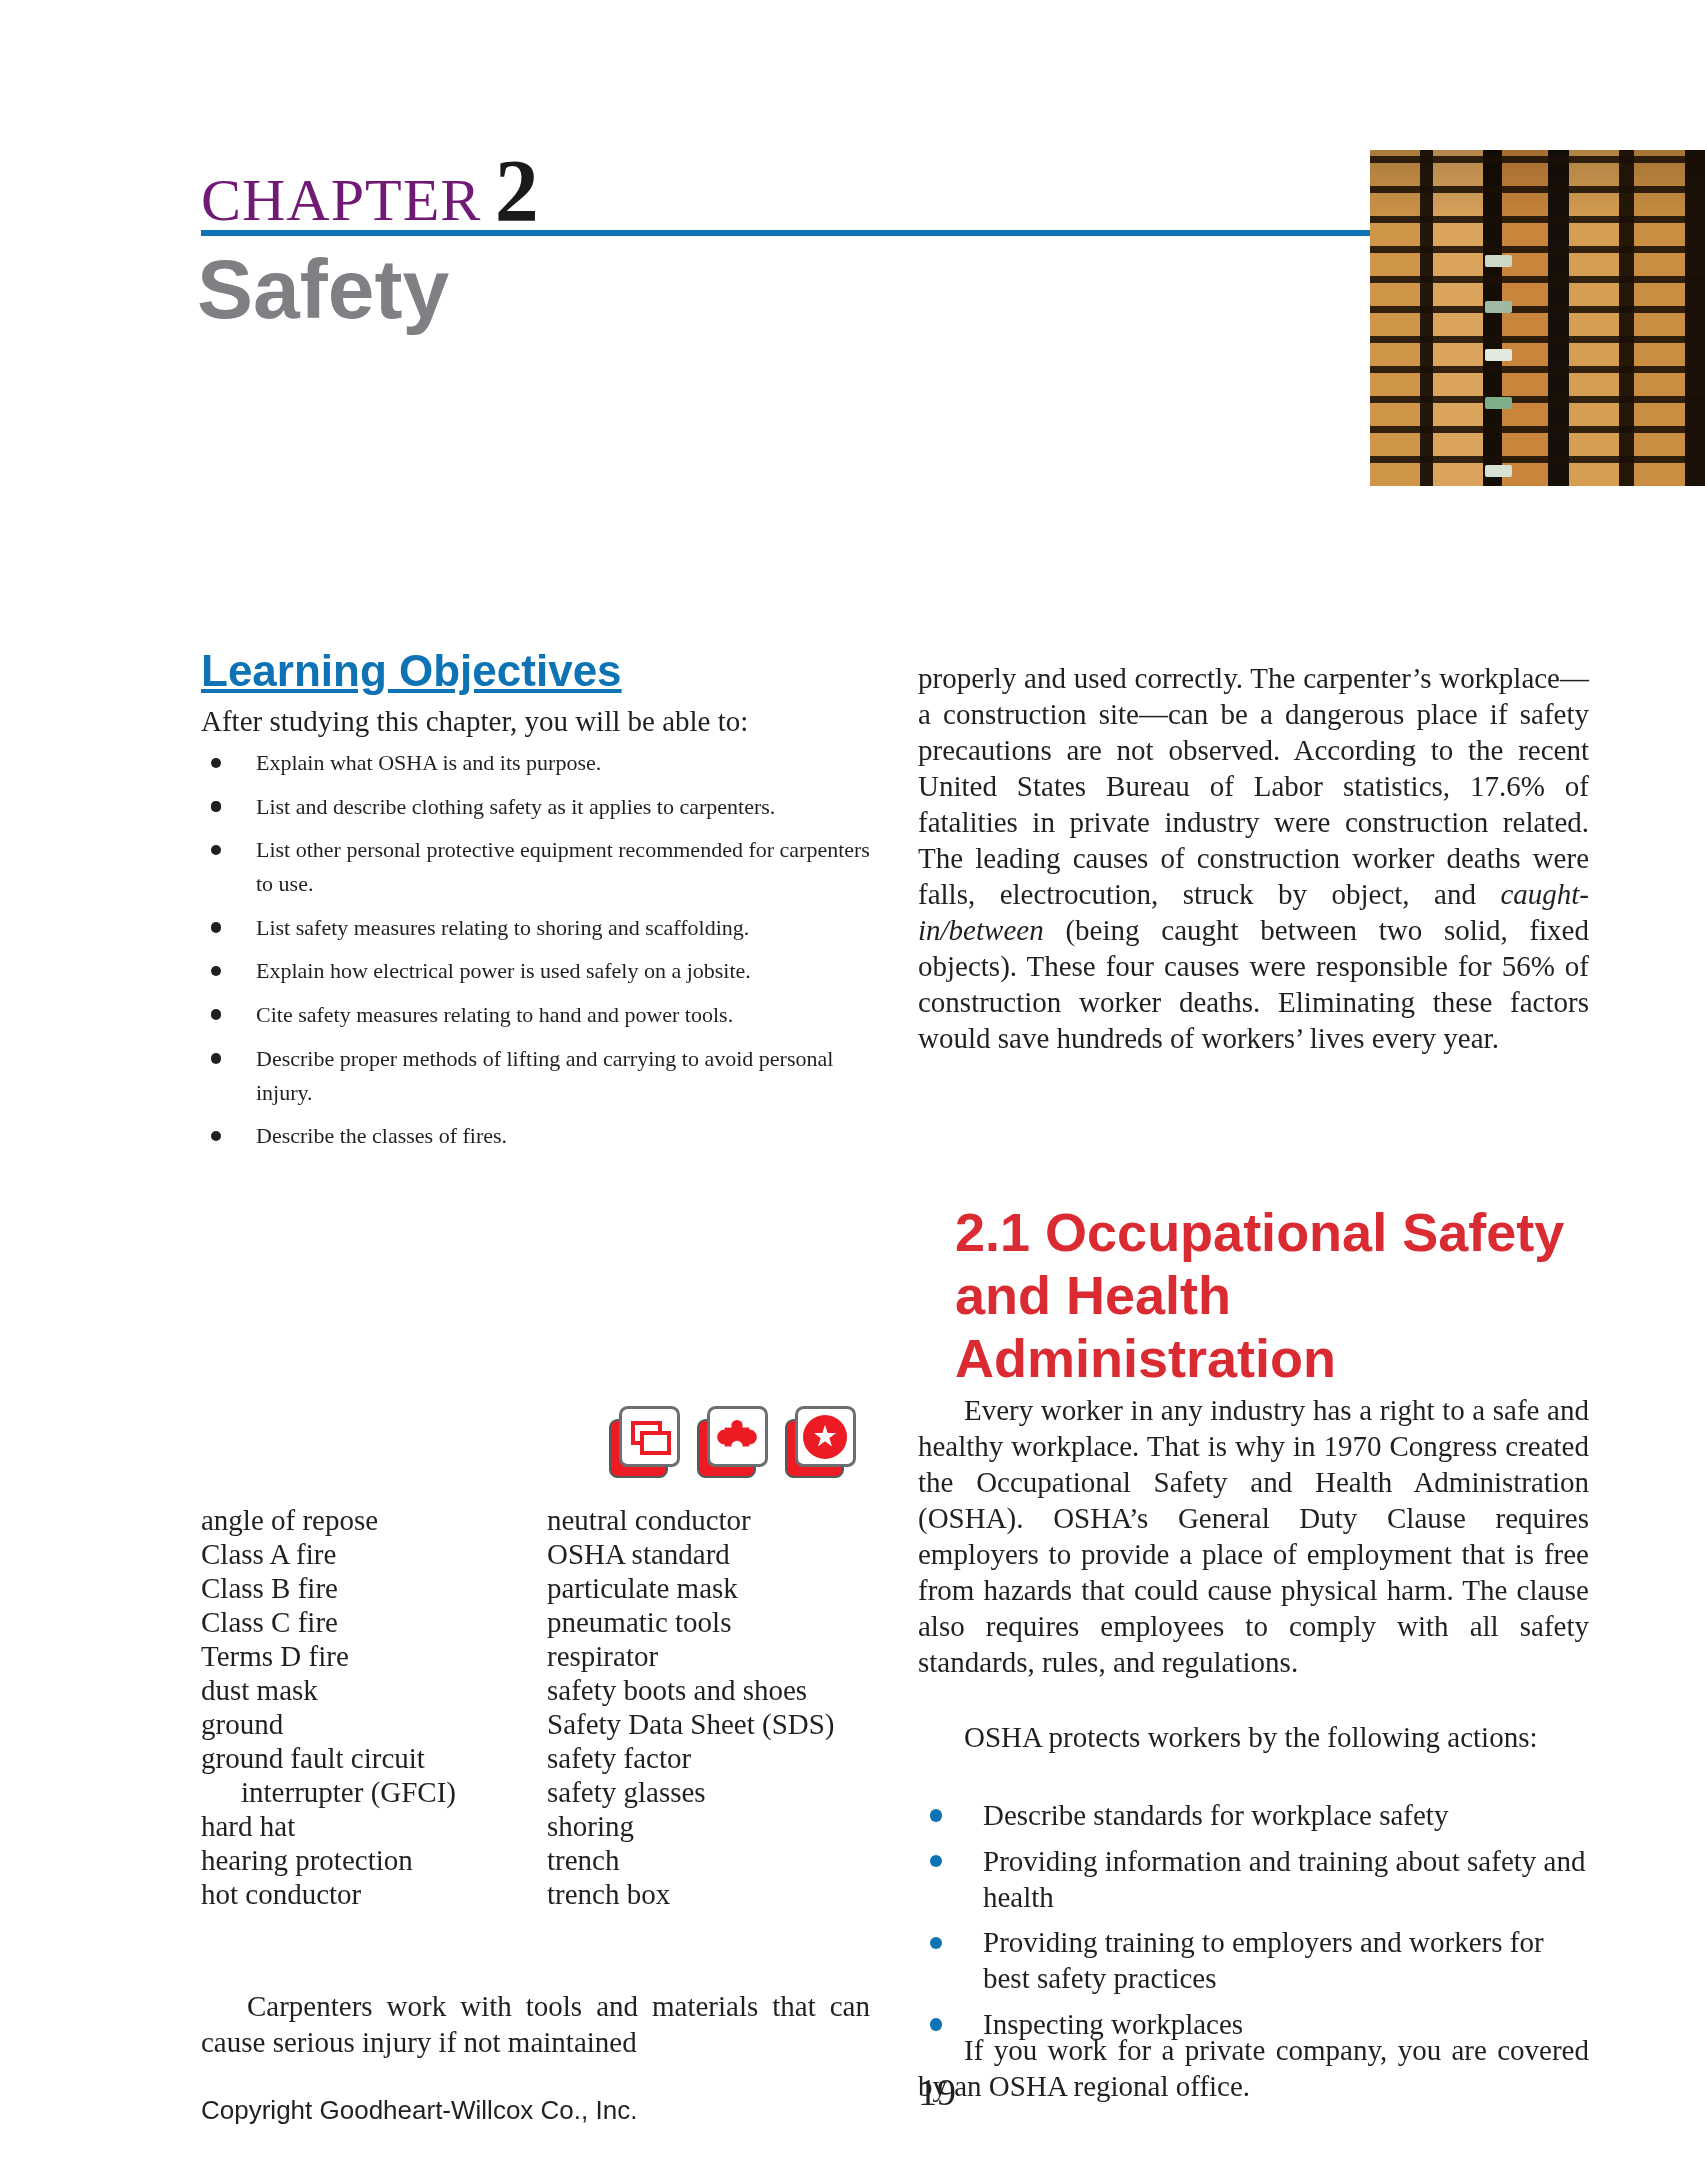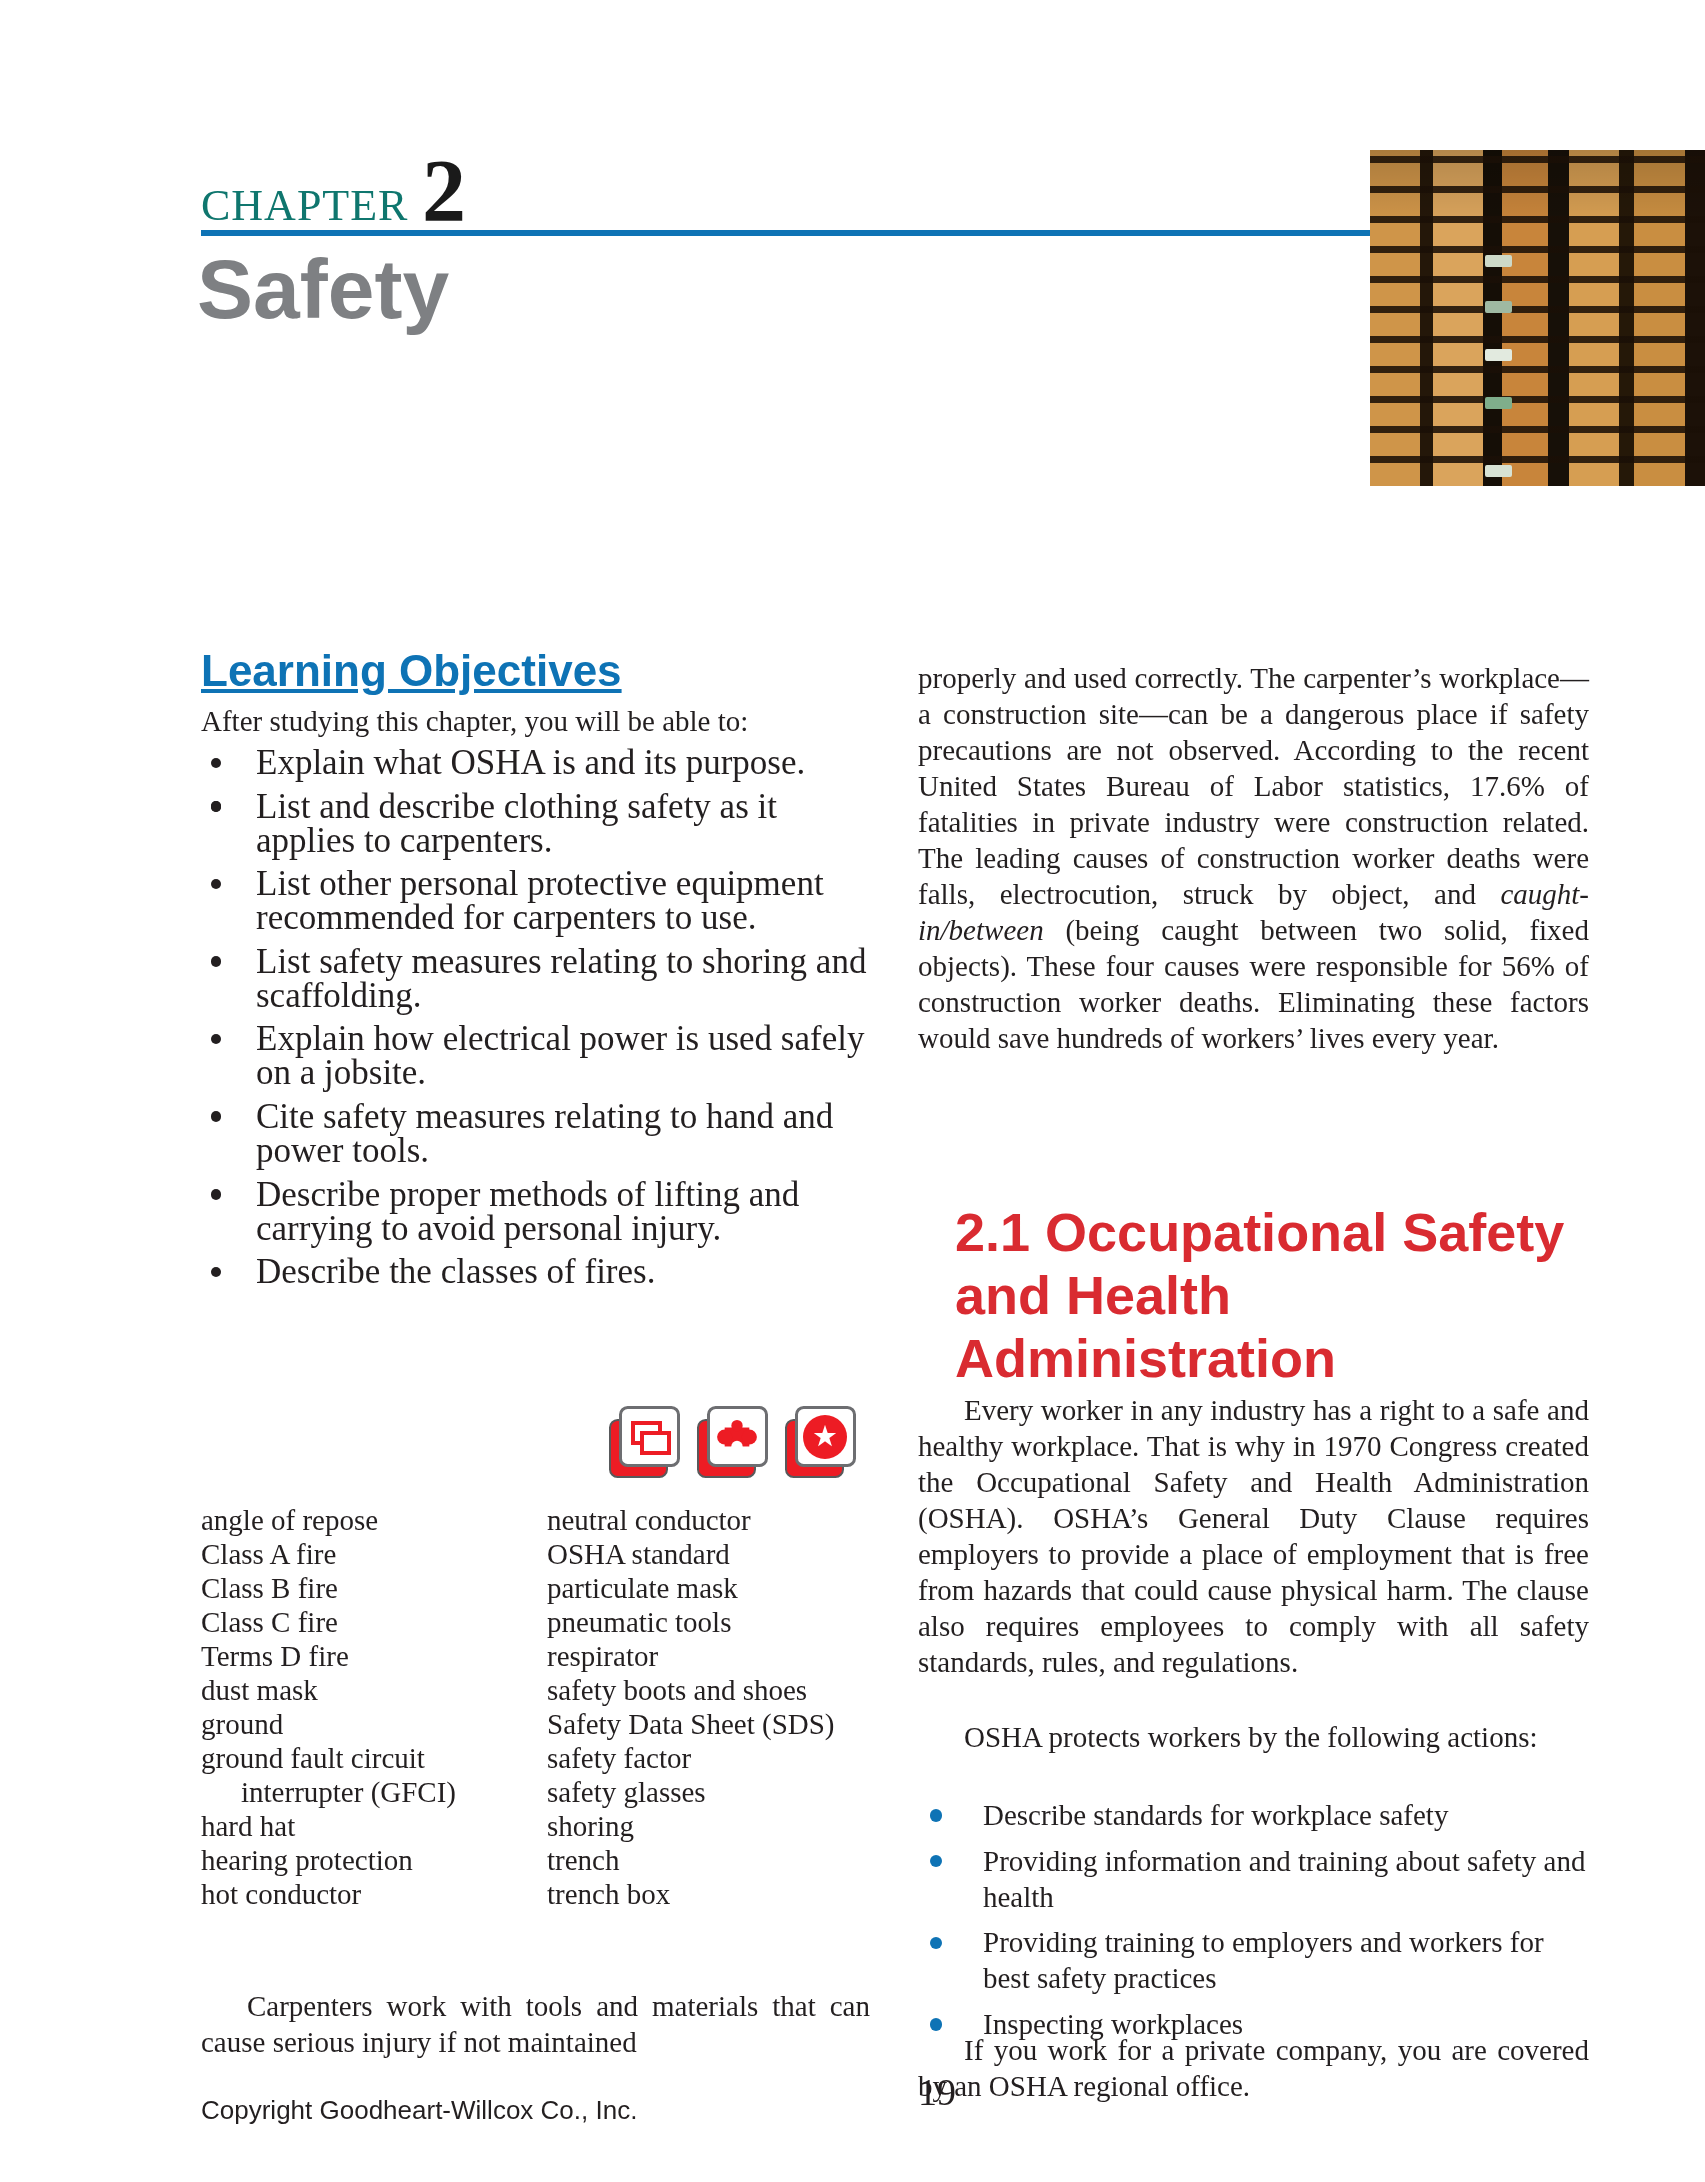--- a/index.html
+++ b/index.html
@@ -1,21 +1,21 @@
 <!DOCTYPE html>
 <html><head>
 <meta charset="utf-8">
 <style>
   html,body{margin:0;padding:0;background:#ffffff;}
   .page{position:relative;width:1705px;height:2182px;background:#ffffff;overflow:hidden;
         font-family:"Liberation Serif",serif;color:#231F20;}
 
   
   .chapter-line{position:absolute;left:201px;top:140px;white-space:nowrap;}
-  .chapter-label{font-family:"Liberation Serif",serif;font-size:44px;color:#0f766e;letter-spacing:1px;}
+  .chapter-label{font-family:"Liberation Serif",serif;font-size:60px;color:#701a75;letter-spacing:1px;}
   .chapter-number{font-family:"Liberation Serif",serif;font-size:88px;font-weight:700;color:#1A1A1A;margin-left:13.4px;}
   .chapter-rule{position:absolute;left:201px;top:230px;width:1169px;height:5.7px;background:#0E73B5;}
   .page-title{position:absolute;left:197px;top:241px;font-family:"Liberation Sans",sans-serif;
               font-size:84px;font-weight:700;color:#7E8083;}
 
   
   .photo{position:absolute;left:1370px;top:150px;width:336px;height:336px;background-color:#1d1309;
     background-image:
       repeating-linear-gradient(0deg, rgba(26,15,6,0) 0 23px, rgba(26,15,6,0.88) 23px 30px),
       linear-gradient(180deg, rgba(0,0,0,0.18) 0, rgba(0,0,0,0) 22%),
@@ -36,21 +36,21 @@
   .col-left{position:absolute;left:201px;width:669px;}
   .col-right{position:absolute;left:918px;width:671px;}
 
   .sec-heading{font-family:"Liberation Sans",sans-serif;font-size:44px;font-weight:700;color:#0E73B5;}
   .body-text{font-size:29px;line-height:36px;text-align:justify;}
   .indent1{text-indent:46px;}
 
   
   .lo-list{list-style:none;margin:0;padding:0;}
   .lo-list li{position:relative;padding-left:55px;margin-bottom:9.6px;
-              font-size:35px;line-height:34px;text-align:left;}
+              font-size:22px;line-height:34px;text-align:left;}
   .dot{position:absolute;left:9.6px;top:11.5px;width:10.5px;height:10.5px;border-radius:50%;background:#231F20;}
 
   
   .terms{font-size:29px;line-height:34px;}
   .terms div{white-space:nowrap;}
   .term-indent{padding-left:40px;}
 
   
   .icons-row{position:absolute;left:609px;top:1406px;width:249px;height:78px;}
   .icon-card{position:absolute;width:75px;height:76px;}

